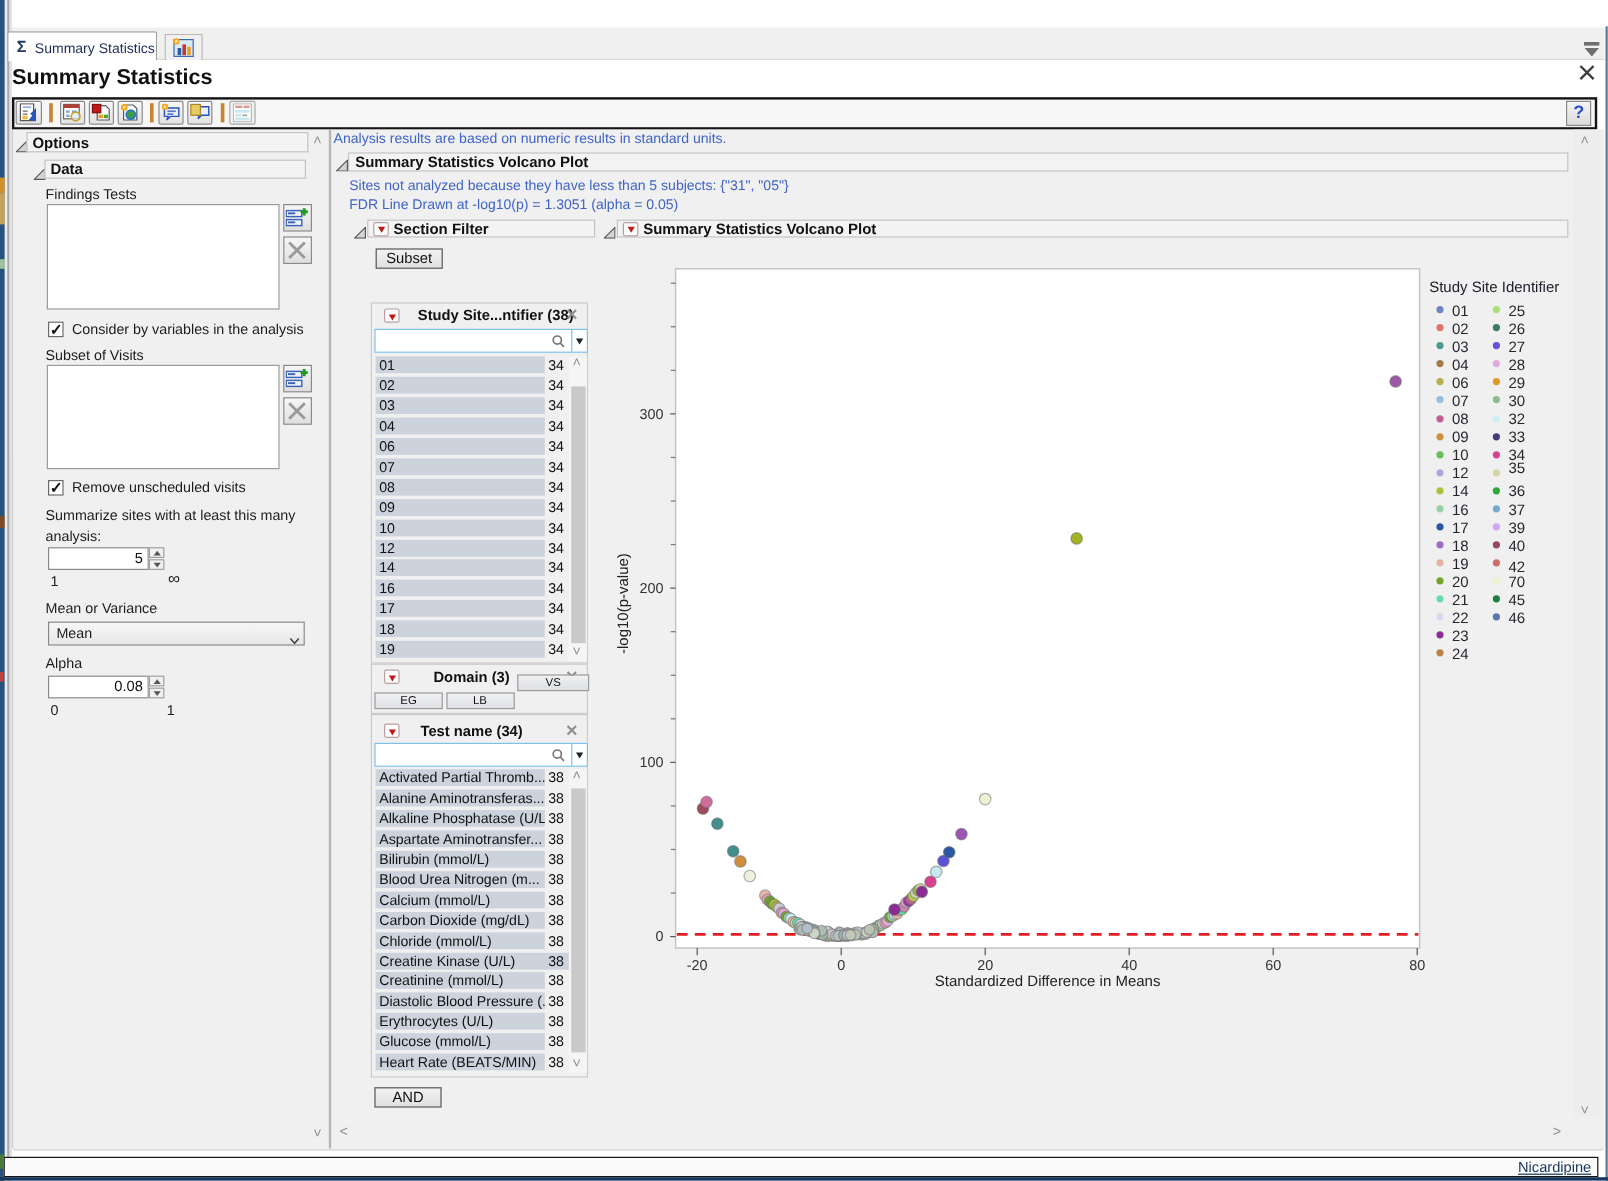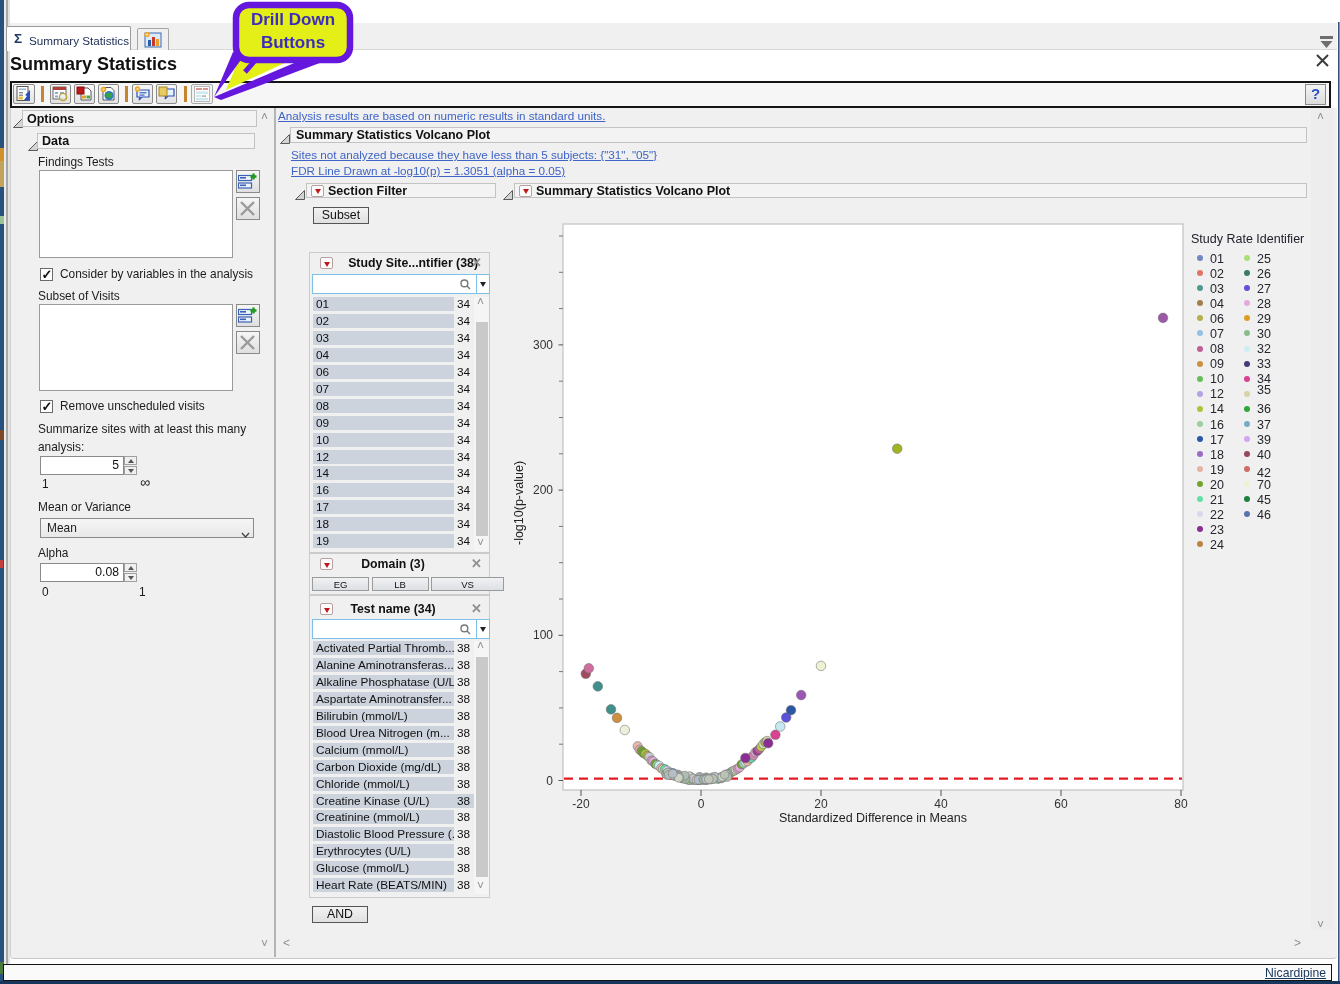--- a/index.html
+++ b/index.html
@@ -1,20 +1,20 @@
 <!DOCTYPE html>
 <html><head>
 <meta charset="utf-8">
 <style>
 * { margin:0; padding:0; box-sizing:border-box; }
 html,body { width:1340px; height:984px; background:#ffffff; font-family:"Liberation Sans", sans-serif; overflow:hidden; }
 #root { position:relative; width:1340px; height:984px; }
 .abs { position:absolute; }
 .hdrbox { position:absolute; border:1px solid #c3c3c3; background:#f3f3f3; font-weight:bold; font-size:12.5px; color:#111; display:flex; align-items:center; }
-.bluetxt { position:absolute; color:#3f64c8; font-size:11.7px; white-space:nowrap;text-decoration:underline; }
+.bluetxt { position:absolute; color:#3f64c8; font-size:11.7px; white-space:nowrap; }
 .redbtn { position:absolute; width:13px; height:12px; background:#fdfdfd; border:1px solid #b9a0a0; border-radius:2px; }
 .redbtn:after { content:""; position:absolute; left:2.5px; top:3.5px; border-left:3.5px solid transparent; border-right:3.5px solid transparent; border-top:5px solid #c01818; }
 .xclose { position:absolute; color:#8f8f8f; font-size:13px; font-weight:bold; }
 .row { position:absolute; left:313px; width:176px; height:14px; }
 .rowbar { position:absolute; left:0; top:0; height:14px; background:#ccd3dd; font-size:11.8px; color:#111; padding-left:3px; line-height:14px; white-space:nowrap; overflow:hidden; }
 .rowv { position:absolute; right:19px; top:0; font-size:11.8px; color:#111; line-height:14px; }
 .ldot { position:absolute; width:6px; height:6px; border-radius:50%; }
 .ltxt { position:absolute; font-size:12.5px; color:#26262e; }
 .chk { position:absolute; width:13px; height:13px; background:#fff; border:1px solid #6a6a6a; }
 .chk:after { content:"\2713"; position:absolute; left:0.5px; top:-2.5px; font-size:13px; font-weight:bold; color:#111; }
@@ -329,21 +329,21 @@
   <div class="abs" style="left:474px;top:297px;width:15px;height:254px;background:#f5f5f5"></div>
   <div class="abs" style="left:475.5px;top:322px;width:12px;height:214px;background:#c9c9c9"></div>
   <div class="chev" style="left:477px;top:295px">˄</div>
   <div class="chev" style="left:477px;top:536px">˅</div>
 
   <div class="redbtn" style="left:320px;top:558px"></div>
   <div class="abs" style="left:312px;top:557px;width:162px;text-align:center;font-size:12.3px;font-weight:bold;color:#111">Domain (3)</div>
   <div class="xclose" style="left:471px;top:556px">✕</div>
   <div class="gbtn" style="left:312px;top:577px;width:57px">EG</div>
   <div class="gbtn" style="left:371.5px;top:577px;width:57px">LB</div>
-  <div class="gbtn" style="left:431px;top:577px;width:73px">VS</div>
+  <div class="gbtn" style="left:431px;top:562px;width:60px">VS</div>
 
   <div class="redbtn" style="left:320px;top:603px"></div>
   <div class="abs" style="left:312px;top:602px;width:162px;text-align:center;font-size:12.3px;font-weight:bold;color:#111">Test name (34)</div>
   <div class="xclose" style="left:471px;top:601px">✕</div>
   <div class="searchbox" style="top:619px">
     <div class="mag" style="right:18px">
         <svg width="11" height="11">
           <circle cx="4.4" cy="4.4" r="3.4" fill="none" stroke="#777" stroke-width="1.4"></circle>
           <line x1="7" y1="7" x2="10" y2="10" stroke="#777" stroke-width="1.4"></line>
         </svg>
@@ -586,21 +586,21 @@
 <circle cx="260.2" cy="526.5" r="4.8" fill="#c6e8f0" stroke="#6f6f6f" stroke-opacity="0.55" stroke-width="1"></circle>
 <circle cx="266.2" cy="517.5" r="4.8" fill="#5a52d8" stroke="#6f6f6f" stroke-opacity="0.55" stroke-width="1"></circle>
 <circle cx="271.0" cy="510.2" r="4.8" fill="#2b57a5" stroke="#6f6f6f" stroke-opacity="0.55" stroke-width="1"></circle>
 <circle cx="281.2" cy="495.1" r="4.8" fill="#9c55b5" stroke="#6f6f6f" stroke-opacity="0.55" stroke-width="1"></circle>
 <circle cx="301.0" cy="465.9" r="4.8" fill="#ecf3d2" stroke="#6f6f6f" stroke-opacity="0.55" stroke-width="1"></circle>
 <circle cx="377.2" cy="248.7" r="4.8" fill="#a2b420" stroke="#6f6f6f" stroke-opacity="0.55" stroke-width="1"></circle>
 <circle cx="643.0" cy="117.9" r="4.8" fill="#9b59a8" stroke="#6f6f6f" stroke-opacity="0.55" stroke-width="1"></circle>
     </svg>
   </div>
 
-  <div class="abs" style="left:1191px;top:232px;font-size:12.5px;color:#20202c;white-space:nowrap">Study Rate Identifier</div>
+  <div class="abs" style="left:1191px;top:232px;font-size:12.5px;color:#20202c;white-space:nowrap">Study Site Identifier</div>
   <div class="ldot" style="left:1197px;top:255px;background:#7086c2"></div>
     <div class="ltxt" style="left:1210px;top:252px">01</div>
 <div class="ldot" style="left:1197px;top:270px;background:#df7467"></div>
     <div class="ltxt" style="left:1210px;top:267px">02</div>
 <div class="ldot" style="left:1197px;top:285px;background:#4d998f"></div>
     <div class="ltxt" style="left:1210px;top:282px">03</div>
 <div class="ldot" style="left:1197px;top:300px;background:#a37e4a"></div>
     <div class="ltxt" style="left:1210px;top:297px">04</div>
 <div class="ldot" style="left:1197px;top:315px;background:#b5af4e"></div>
     <div class="ltxt" style="left:1210px;top:312px">06</div>
@@ -674,24 +674,14 @@
   <div class="abs" style="left:1311px;top:108px;width:23px;height:822px;background:#ededed"></div>
   <div class="chev" style="left:1317px;top:110px">˄</div>
   <div class="chev" style="left:1317px;top:918px">˅</div>
   <div class="chev" style="left:283px;top:936px">˂</div>
   <div class="chev" style="left:1294px;top:936px">˃</div>
 
   <div class="abs" style="left:3px;top:964px;width:1329px;height:17px;background:#fafafa;border:1.5px solid #141414"></div>
   <div class="abs" style="left:0;top:981px;width:1340px;height:3px;background:#16365c"></div>
   <div class="abs" style="right:14px;top:966px;font-size:12.2px;color:#16365c;text-decoration:underline">Nicardipine</div>
 
-  <div class="abs" style="left:190px;top:0;width:175px;height:105px">
-    <svg width="175" height="105" viewBox="0 0 175 105">
-      <polygon points="24,97 128,53 135,61 31,100" fill="#6517dd"></polygon>
-      <polygon points="51,54 36,90 110,56" fill="#e3ef16"></polygon>
-      <polygon points="43,52 24,97 53,57" fill="#6517dd"></polygon>
-      <path d="M69,56 L55,72" stroke="#6517dd" stroke-width="5"></path>
-      <rect x="46" y="5" width="114" height="55" rx="13" fill="#e3ef16" stroke="#6517dd" stroke-width="6.5"></rect>
-    </svg>
-    <div class="abs" style="left:45px;top:8px;width:116px;text-align:center;font-size:17px;font-weight:bold;color:#3d2dbd;line-height:23px">Drill Down<br>Buttons</div>
-  </div>
 
 </div>
 
 </body></html>

